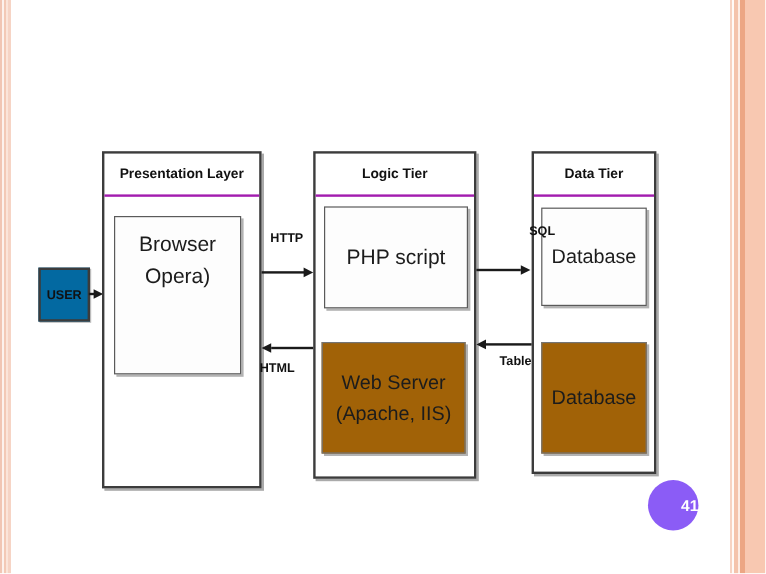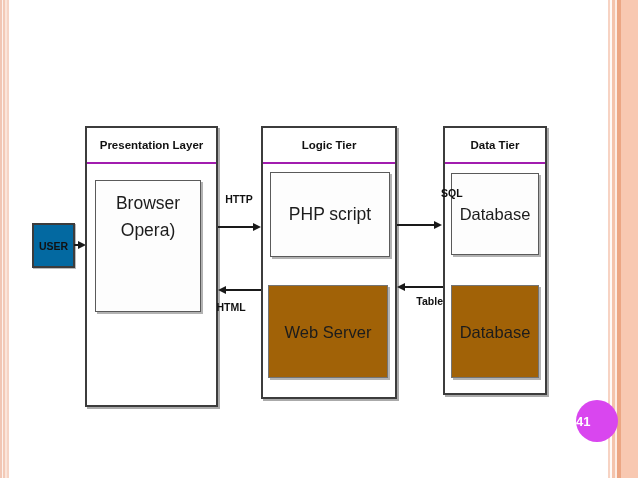--- a/index.html
+++ b/index.html
@@ -89,23 +89,23 @@
     border-top: 4px solid transparent; border-bottom: 4px solid transparent;
     border-right: 8px solid #1a1a1a;
   }
   .flow-label {
     position: absolute; width: 46px; text-align: center;
     font-weight: bold; font-size: 10.5px; color: #111;
   }
 
   
   .page-badge {
-    position: absolute; left: 576px; top: 400px; width: 42px; height: 42px;
-    background: #d946ef; border-radius: 50%;
-    display: flex; align-items: center; justify-content: flex-start;
+    position: absolute; left: 540px; top: 400px; width: 42px; height: 42px;
+    background: #8b5cf6; border-radius: 50%;
+    display: flex; align-items: center; justify-content: flex-end;
     color: #ffffff; font-weight: bold; font-size: 13px;
   }
 </style>
 </head>
 <body>
 
 <div class="slide">
 
   <div class="edge-left"></div>
   <div class="edge-right"></div>
@@ -129,20 +129,21 @@
   <div class="tier" style="left:261px; top:126px; width:136px; height:273px;">
     <div class="tier-header">
       <span>Logic Tier</span>
     </div>
   </div>
   <div class="inner-box white php-box" style="left:270px; top:172px; width:120px; height:85px;">
     <span>PHP script</span>
   </div>
   <div class="inner-box gray webserver-box" style="left:268px; top:285px; width:120px; height:93px;">
     <span>Web Server</span>
+    <span>(Apache, IIS)</span>
   </div>
 
   <div class="tier" style="left:443px; top:126px; width:104px; height:269px;">
     <div class="tier-header">
       <span>Data Tier</span>
     </div>
   </div>
   <div class="inner-box white database-box" style="left:451px; top:173px; width:88px; height:82px;">
     <span>Database</span>
   </div>

